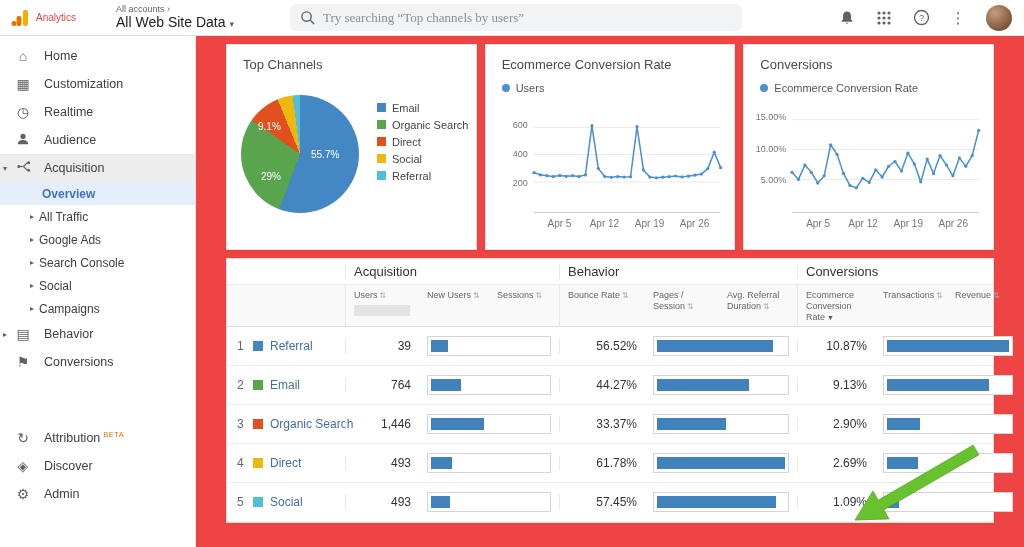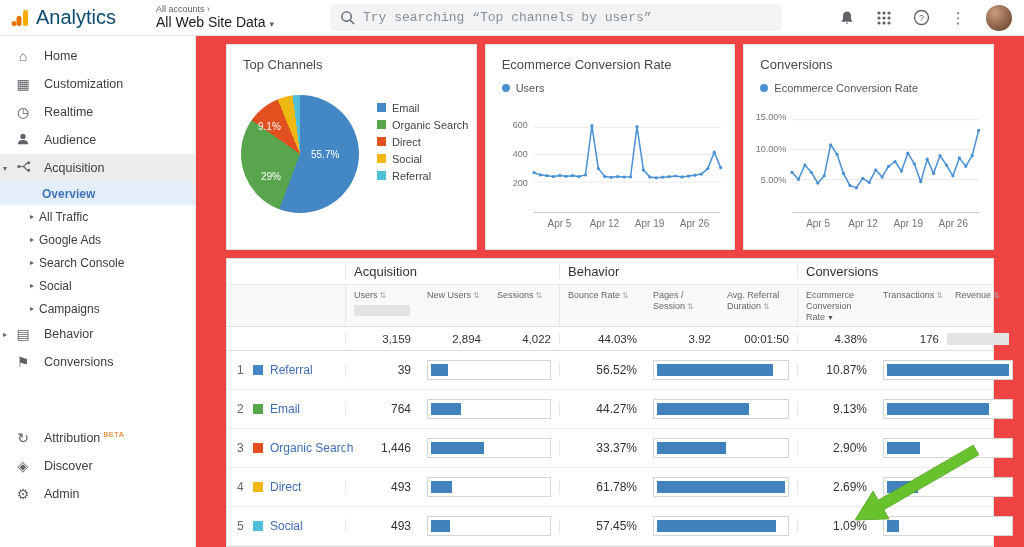--- a/index.html
+++ b/index.html
@@ -2,27 +2,27 @@
 <html style="--bar-blue: #4282bc; --chart-blue: #4a90d2; --arrow-green: #68c22e;"><head>
 <meta charset="utf-8">
 <style>
 *{margin:0;padding:0;box-sizing:border-box}
 html,body{width:1024px;height:547px;overflow:hidden}
 body{font-family:"Liberation Sans",sans-serif;background:#eff0f0;position:relative;font-size:12px;color:#333}
 
 
 .topbar{position:absolute;top:0;left:0;width:1024px;height:36px;background:#fff;border-bottom:1px solid #e3e3e3;display:flex;align-items:center;z-index:20}
 .logo-group{display:flex;align-items:center;padding-left:10px}
-.brand{font-size:20px;color:#0c4a6e;margin-left:6px}
+.brand{font-size:10px;color:#ef4444;margin-left:6px}
 .account{margin-left:40px;line-height:1.05}
 .account .acc-line{font-size:9px;color:#5f6368}
 .account .prop-line{font-size:14px;color:#202124}
 .account .caret{font-size:9px;color:#5f6368}
 .searchbox{margin-left:56px;width:452px;height:27px;background:#f1f3f4;border-radius:6px;display:flex;align-items:center;padding:0 10px}
-.searchbox input{border:none;outline:none;background:transparent;font-size:13px;color:#c2410c;width:400px;margin-left:8px;font-family:Liberation Mono, monospace}
+.searchbox input{border:none;outline:none;background:transparent;font-size:13px;color:#c2410c;width:400px;margin-left:8px;font-family:Liberation Serif, serif}
 .searchbox input::placeholder{color:#8a8f94}
 .top-icons{margin-left:auto;display:flex;align-items:center;gap:19px;padding-right:12px}
 .tool-icon{width:18px;height:18px;display:flex;align-items:center;justify-content:center;color:#5f6368;font-size:15px;cursor:pointer}
 .avatar{width:26px;height:26px;border-radius:50%;background:radial-gradient(circle at 35% 30%,#c89b7b,#7a5239 75%);cursor:pointer}
 
 
 .sidebar{position:absolute;top:36px;left:0;width:196px;bottom:0;background:#fff;border-right:1px solid #e7e7e7;padding-top:6px;z-index:10}
 .nav-item{height:28px;display:flex;align-items:center;padding-left:14px;font-size:12.5px;color:#3c4043;cursor:pointer;position:relative}
 .nav-item .caret{position:absolute;left:3px;font-size:8px;color:#5f6368}
 .nav-icon{width:18px;margin-right:12px;font-size:14px;color:#5f6368;text-align:center;flex:none}
@@ -383,34 +383,20 @@
       <div class="t-col"><span>New Users</span><span class="sort">⇅</span></div>
       <div class="t-col"><span>Sessions</span><span class="sort">⇅</span></div>
       <div class="t-col gb"><span>Bounce Rate</span><span class="sort">⇅</span></div>
       <div class="t-col"><span>Pages / Session</span><span class="sort">⇅</span></div>
       <div class="t-col"><span>Avg. Referral Duration</span><span class="sort">⇅</span></div>
       <div class="t-col gb"><span>Ecommerce Conversion Rate</span><span class="sort-active">▼</span></div>
       <div class="t-col"><span>Transactions</span><span class="sort">⇅</span></div>
       <div class="t-col"><span>Revenue</span><span class="sort">⇅</span></div>
     </div>
 
-    <div class="tgrid t-totals">
-      <div class="t-total"></div>
-      <div class="t-total cb">3,159</div>
-      <div class="t-total">2,894</div>
-      <div class="t-total">4,022</div>
-      <div class="t-total gb">44.03%</div>
-      <div class="t-total">3.92</div>
-      <div class="t-total">00:01:50</div>
-      <div class="t-total gb">4.38%</div>
-      <div class="t-total">176</div>
-      <div class="t-total">
-          <div class="ph-box"></div>
-        </div>
-    </div>
 
     <div class="tgrid t-row">
       <div class="cell-ch">
           <span class="rank">1</span>
           <span class="sq" style="background: rgb(68, 135, 197);"></span>
           <a class="chname">Referral</a>
         </div>
       <div class="cell-num c-users cb">39</div>
       <div class="barcell c-bar1">
           <div class="bar-box">

